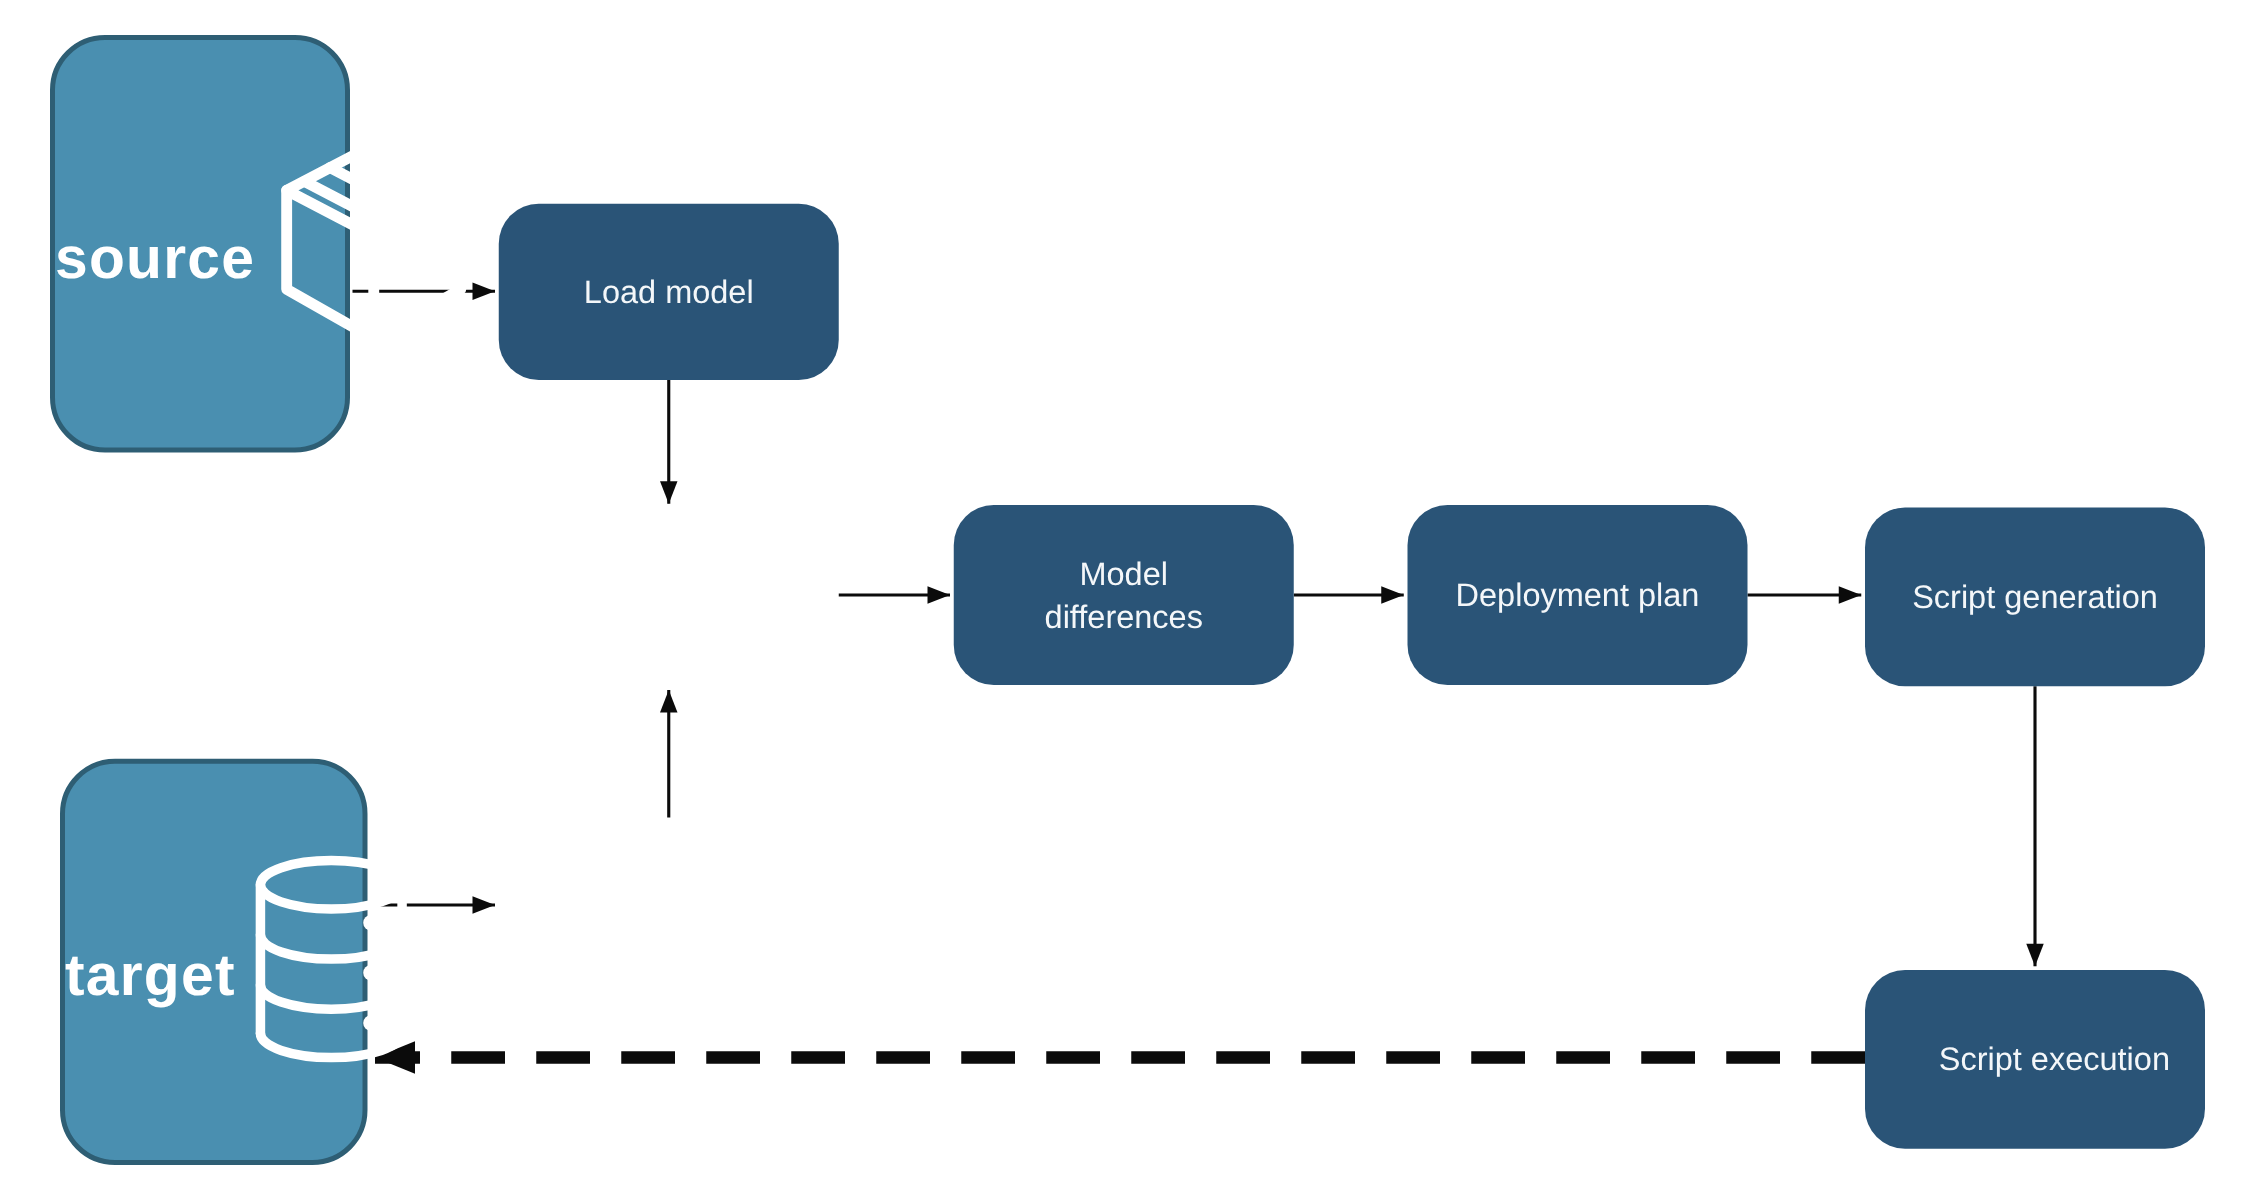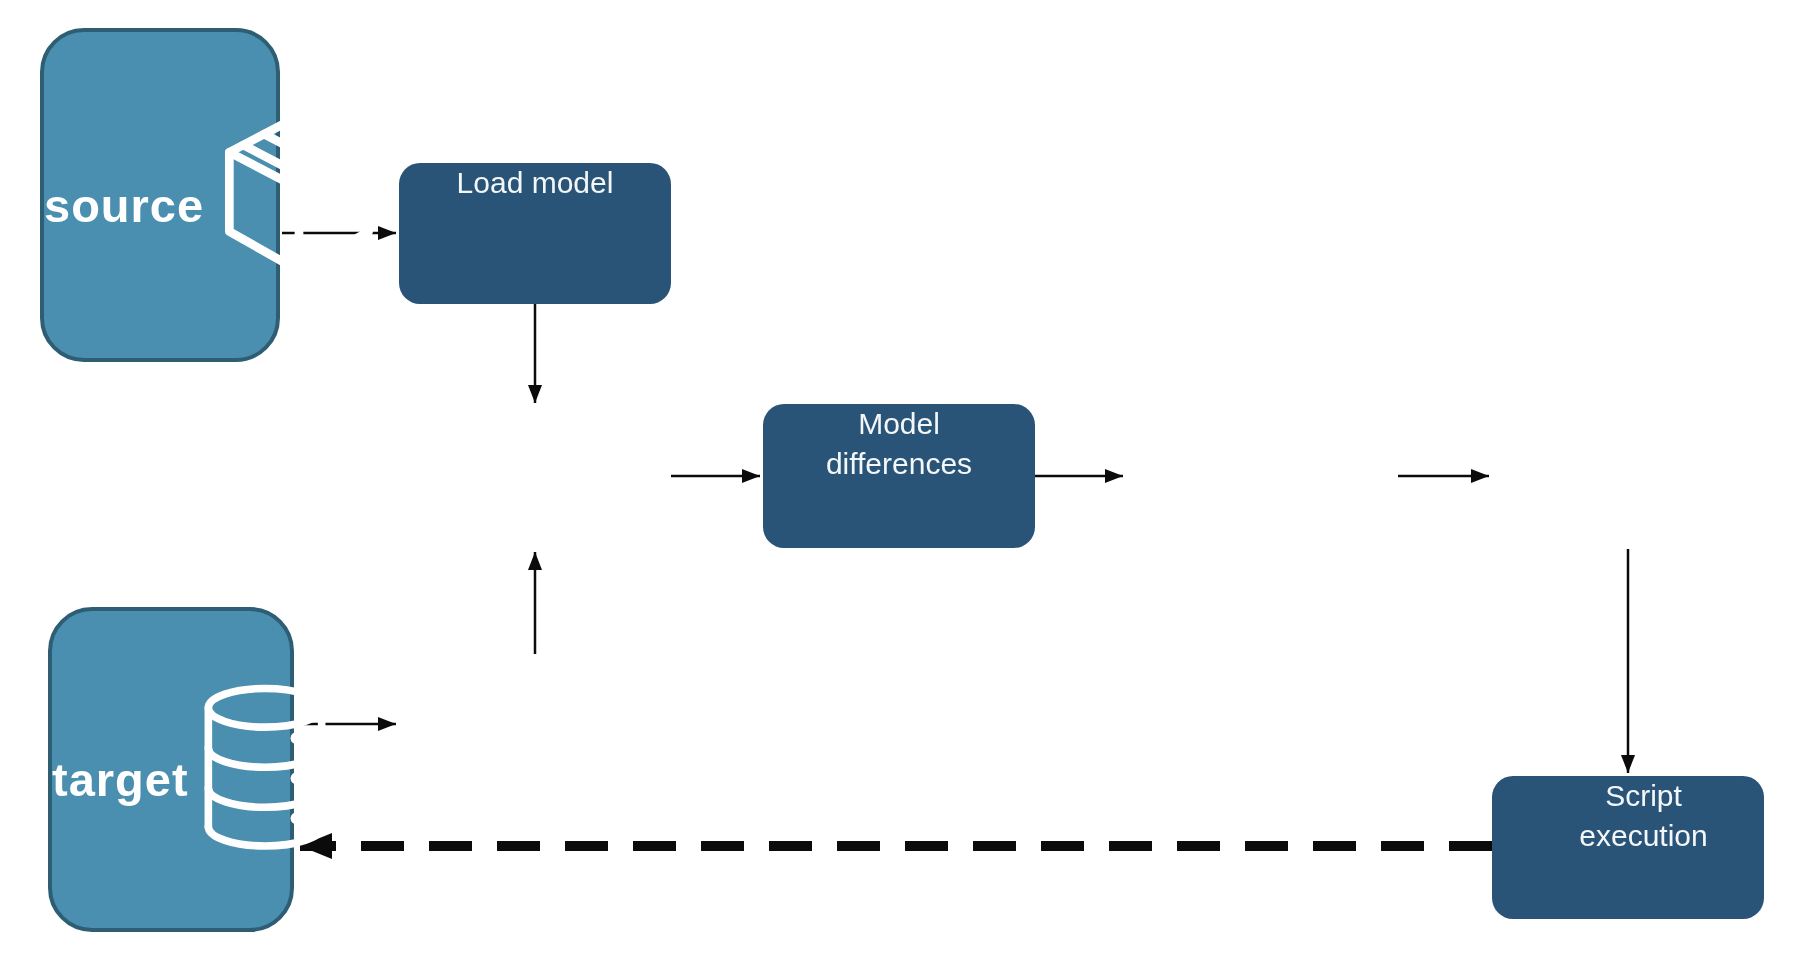--- a/index.html
+++ b/index.html
@@ -10,24 +10,24 @@
     overflow:hidden;
   }
   .edges { position:absolute; left:0; top:0; width:1800px; height:959px; }
   .edge { stroke:var(--arrow,#0b0b0b); stroke-width:2.5; fill:none; }
   .edge.dashed { stroke-width:10; stroke-dasharray:43 25; }
   .arrowhead { fill:var(--arrow,#0b0b0b); stroke:none; }
 
   .node {
     position:absolute; box-sizing:border-box;
     background:var(--node-fill,#2a5477);
-    border-radius:21px;
-    display:flex; justify-content:center;
+    border-radius:32px;
+    display:flex; align-items:center; justify-content:center;
     color:var(--node-text,#f4f7f9);
-    font-size:30px; line-height:1.32; text-align:center;
+    font-size:26px; line-height:1.32; text-align:center;
   }
   .node span { max-width:200px; display:inline-block; }
 
   .endpoint {
     position:absolute; box-sizing:border-box;
     background:var(--endpoint-fill,#4a8fb0);
     border:4px solid var(--endpoint-border,#2e5e74);
     border-radius:44px;
     display:flex; align-items:center;
     color:var(--endpoint-text,#ffffff);
@@ -95,20 +95,26 @@
 
   <div class="node" style="left:399px; top:163px; width:272px; height:141px;">
     <span>Load model</span>
   </div>
 
 
   <div class="node" style="left:763px; top:404px; width:272px; height:144px;">
     <span>Model differences</span>
   </div>
 
+  <div class="node" style="left:1126px; top:404px; width:272px; height:144px;">
+    <span>Deployment plan</span>
+  </div>
 
+  <div class="node" style="left:1492px; top:406px; width:272px; height:143px;">
+    <span>Script generation</span>
+  </div>
 
 
   <div class="node" style="left:1492px; top:776px; width:272px; height:143px;padding-left:31px;">
     <span>Script execution</span>
   </div>
 
 </div>
 
 </body></html>

